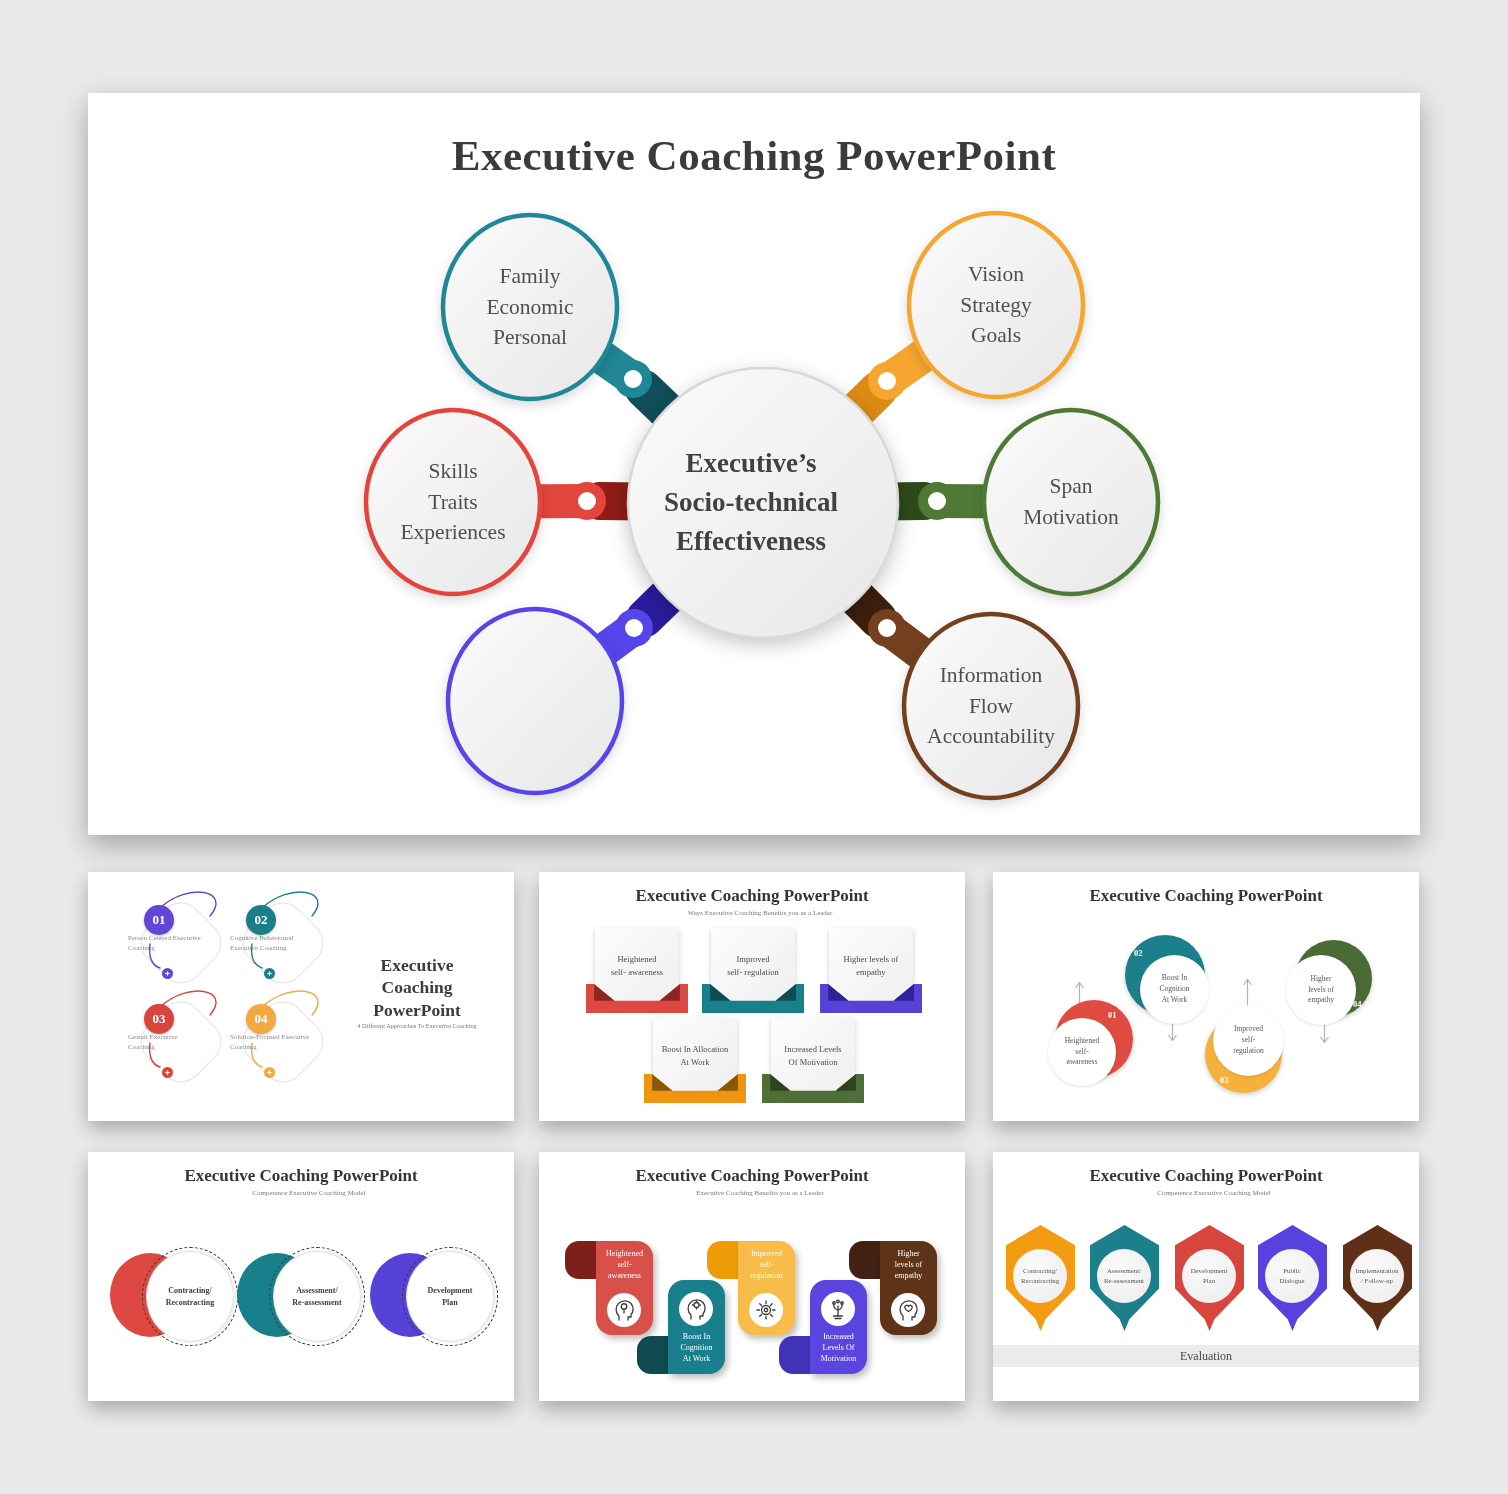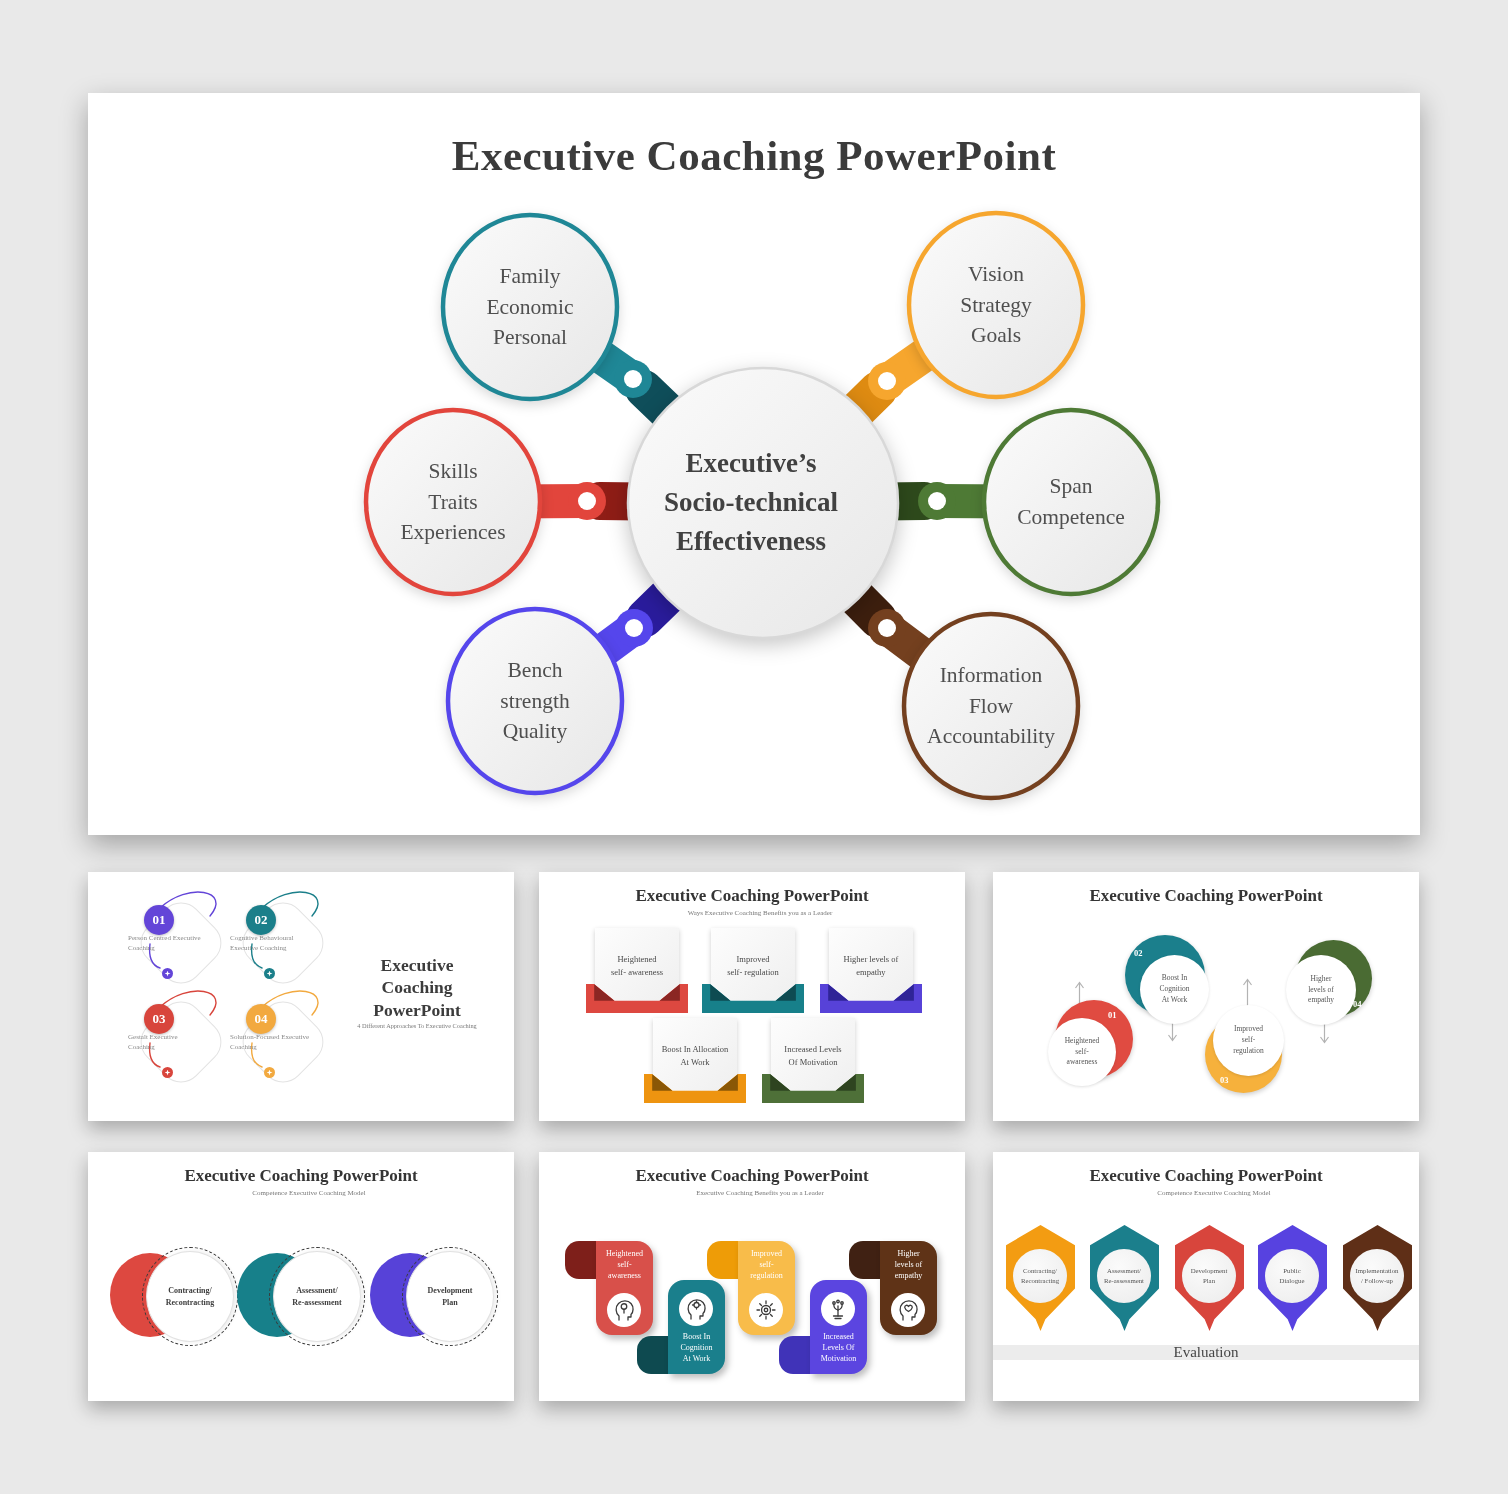--- a/index.html
+++ b/index.html
@@ -98,22 +98,22 @@
     display:flex;align-items:center;justify-content:center;}
   .t5-icon svg{stroke:#3a3a3a;fill:none;stroke-width:2.6;stroke-linecap:round;stroke-linejoin:round;}
 
   
   .t6-shield{position:absolute;top:73px;width:69px;height:106px;background:var(--c);
     clip-path:polygon(50% 0,100% 19%,100% 60%,57% 89%,50% 100%,43% 89%,0 60%,0 19%);}
   .t6-circle{position:absolute;top:97px;width:54px;height:54px;border-radius:50%;
     background:radial-gradient(circle at 40% 35%,#fbfbfb,#ebebeb);
     display:flex;align-items:center;justify-content:center;text-align:center;
     font-size:6.8px;color:#555;white-space:pre-line;line-height:1.5;}
-  .t6-bar{position:absolute;left:0;right:0;top:193px;height:15px;background:#ececec;
-    display:flex;align-items:center;justify-content:center;font-size:15px;color:#454545;}
+  .t6-bar{position:absolute;left:0;right:0;top:193px;height:22px;background:#ececec;
+    display:flex;align-items:center;justify-content:center;font-size:12px;color:#454545;}
 </style>
 </head>
 <body>
 
 <div class="slide" id="main-slide">
   <div class="ms-title">Executive Coaching PowerPoint</div>
 
   <svg id="diagram" width="1332" height="742" viewBox="0 0 1332 742">
     <defs>
       <linearGradient id="gCirc" x1="0" y1="0" x2="1" y2="1">
@@ -176,24 +176,21 @@
   <div class="sat-label" style="left:442px;top:214px">Family
 Economic
 Personal</div>
   <div class="sat-label" style="left:365px;top:409px">Skills
 Traits
 Experiences</div>
   <div class="sat-label" style="left:908px;top:212px">Vision
 Strategy
 Goals</div>
   <div class="sat-label" style="left:983px;top:409px">Span
-Competence</div>
-  <div class="sat-label" style="left:447px;top:608px">Bench
-strength
-Quality</div>
+Motivation</div>
   <div class="sat-label" style="left:903px;top:613px">Information
 Flow
 Accountability</div>
   <div class="center-label" style="left:663px;top:410px">Executive’s
 Socio-technical
 Effectiveness</div>
 </div>
 
 <div class="slide thumb" id="thumb1">
 

